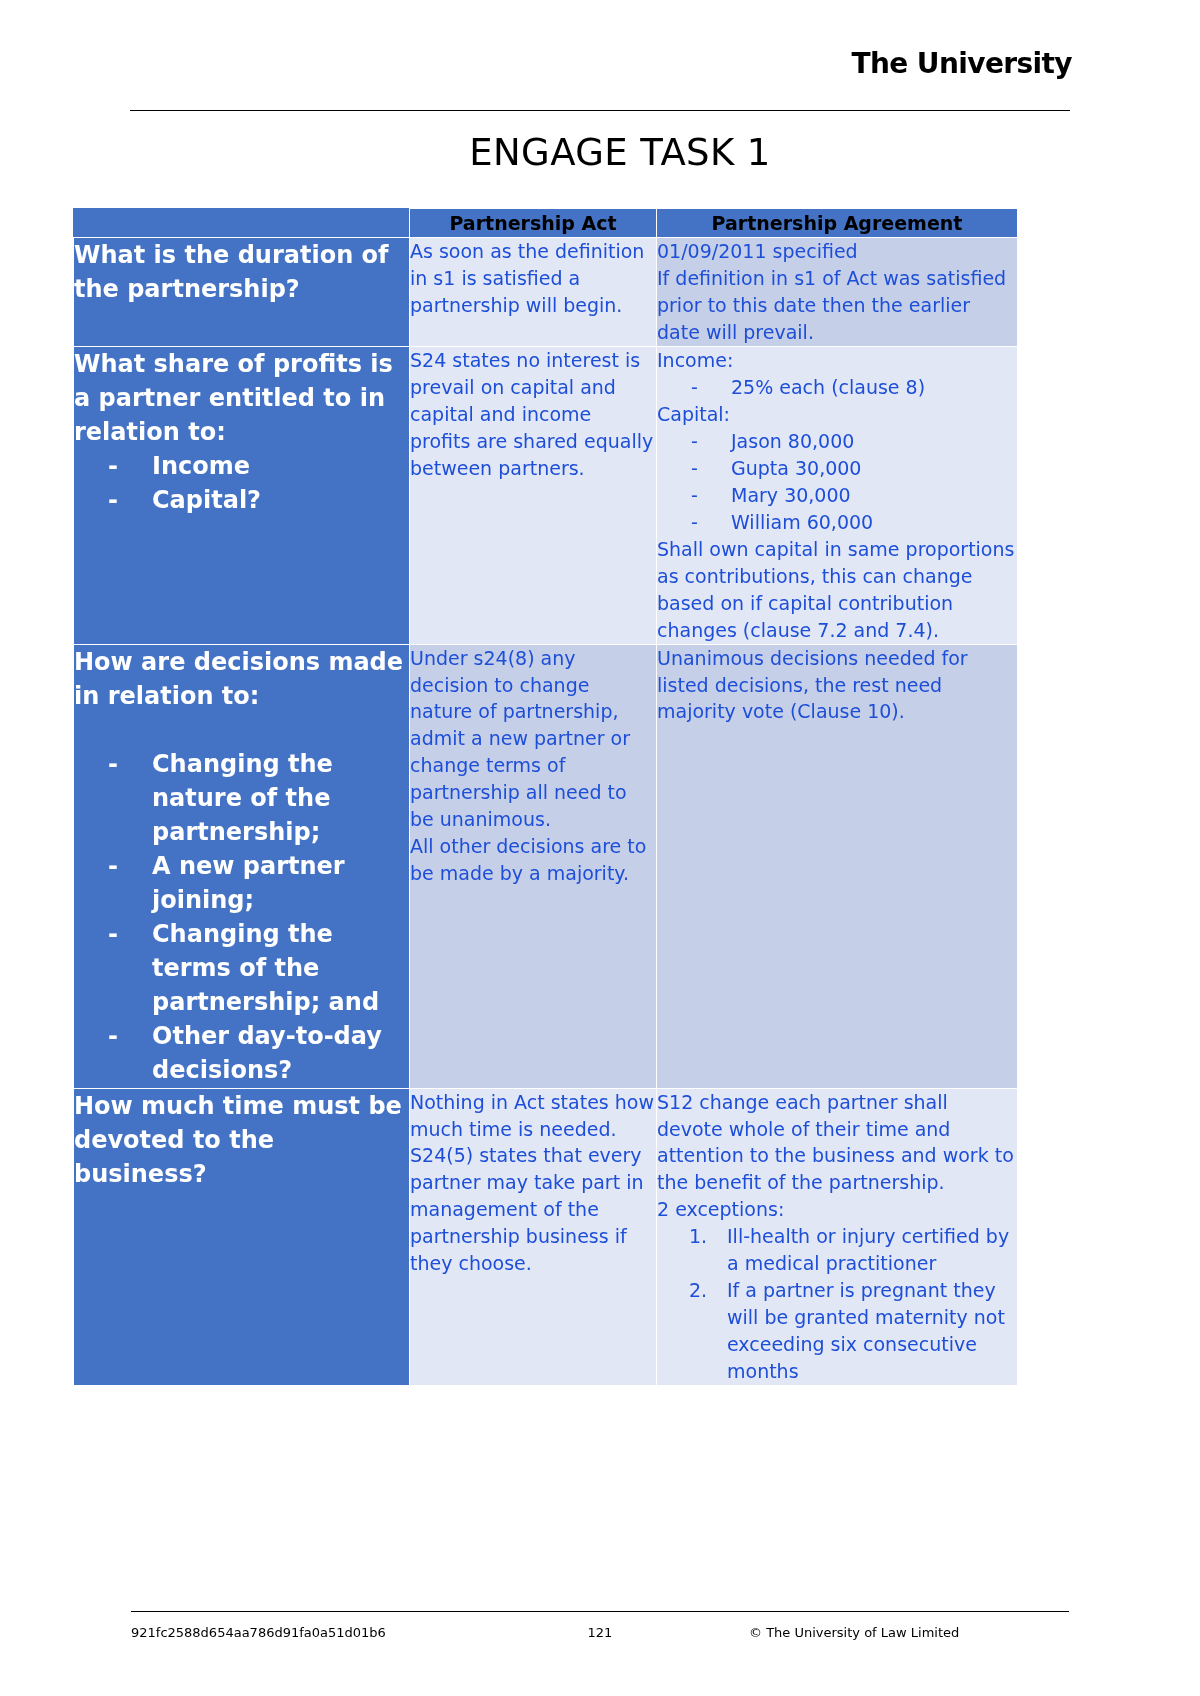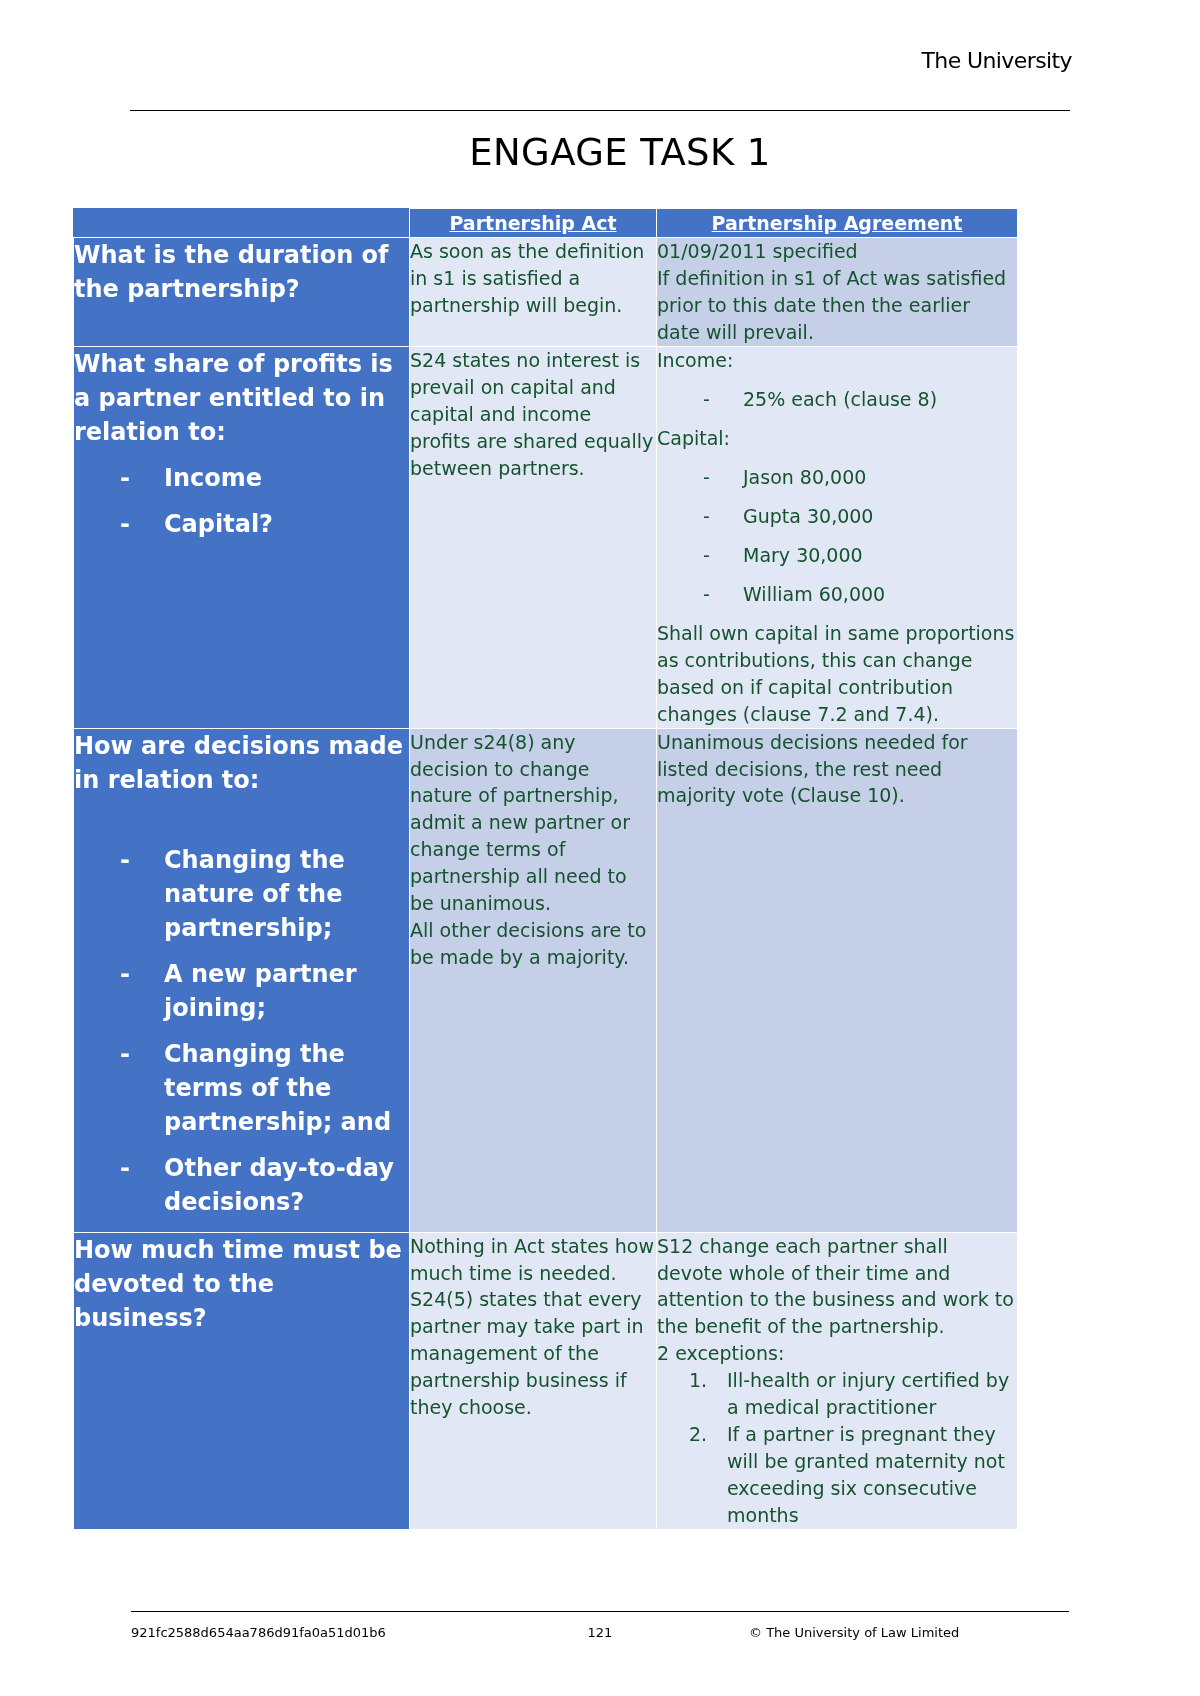--- a/index.html
+++ b/index.html
@@ -26,22 +26,22 @@
   .logo-block {
     position: absolute;
     top: 50px;
     right: 128px;
     text-align: right;
     line-height: 1;
     user-select: none;
   }
   .logo-line1 {
     font-family: "DejaVu Sans", sans-serif;
-    font-size: 22px;
-    font-weight: 400;
+    font-size: 28px;
+    font-weight: 700;
     letter-spacing: -0.6px;
     color: #000;
     display: block;
   }
   .logo-row2 {
     display: flex;
     align-items: flex-end;
     justify-content: flex-end;
     margin-top: -4px;
   }
@@ -99,70 +99,69 @@
     vertical-align: top;
     padding: 0;
   }
   .col-q  { width: 336px; }
   .col-a1 { width: 247px; }
   .col-a2 { width: 361px; }
 
   
   tr.hdr th {
     background: #4472c4;
-    color: #ffffff;
+    color: #000000;
     font-size: 19px;
     font-weight: 700;
     height: 28px;
     line-height: 28px;
     padding: 0 4px;
     border: 1px solid #ffffff;
     white-space: nowrap;
-    text-decoration: underline;
   }
   tr.hdr th.blank {
     background: #4472c4;
     border-left: 1px solid #4472c4;
     border-top: 1px solid #4472c4;
   }
 
   
   td.q {
     background: #4472c4;
     color: #ffffff;
     font-size: 24px;
     font-weight: 700;
     line-height: 1.42;
     padding: 22px 10px 14px 14px;
     border: 1px solid #ffffff;
   }
   td.a {
     background: #d9e0f2;
-    color: #14532d;
+    color: #1d4ed8;
     font-size: 19px;
     font-weight: 400;
     line-height: 1.42;
     padding: 8px 10px 14px 12px;
     border: 1px solid #ffffff;
   }
   td.a.shade-dark { background: #c5cfe8; }
   td.a.shade-light{ background: #e2e7f5; }
 
   .cell-p { margin: 0; }
 
   
   ul.dash {
     list-style: none;
     margin: 0;
     padding: 0 0 0 34px;
   }
   ul.dash > li {
     position: relative;
     padding-left: 44px;
-    margin: 12px;
+    margin: 0;
     line-height: 1.42;
   }
   ul.dash > li::before {
     content: "-";
     position: absolute;
     left: 0;
     top: 0;
   }
   ul.dash.tight > li { padding-left: 40px; }
 

